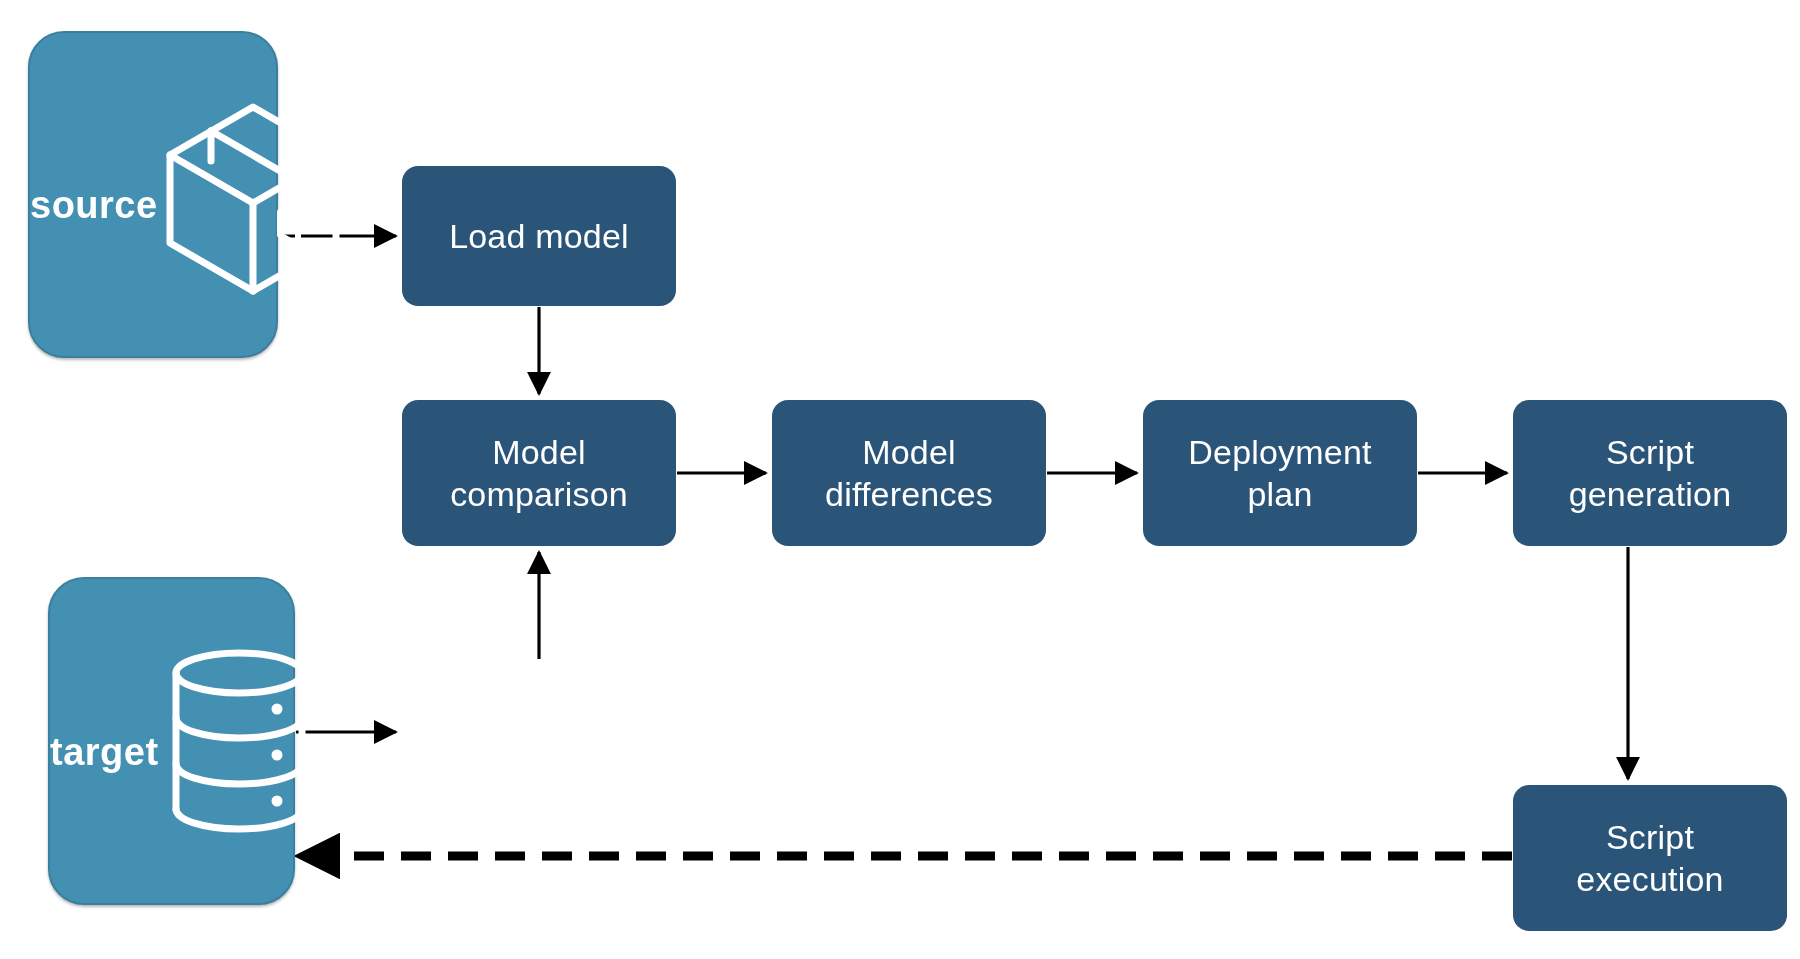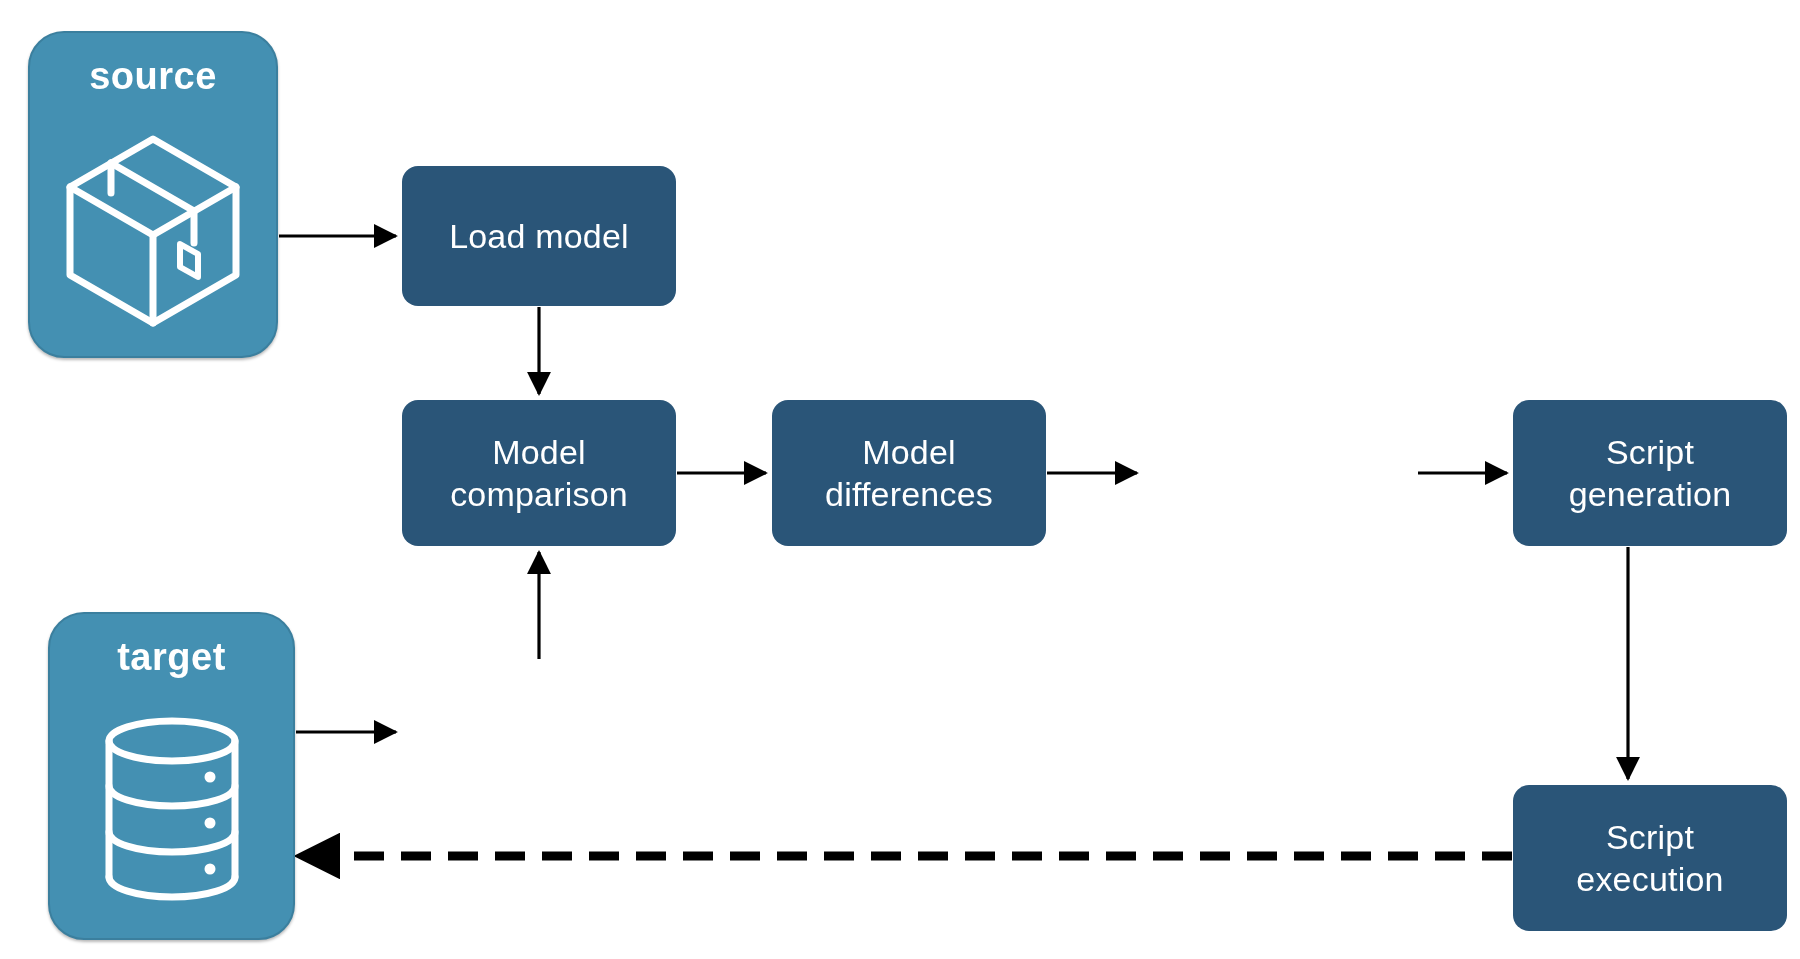--- a/index.html
+++ b/index.html
@@ -32,21 +32,21 @@
     border-radius: 16px;
     font-size: 34px;
     line-height: 1.25;
     letter-spacing: 0.2px;
     font-weight: 400;
   }
   .endpoint {
     background: #4490b2;
     border-radius: 36px;
     border: 2px solid #3b7f9e;
-    flex-direction: column;
+    flex-direction: row;
     justify-content: flex-start;
     box-shadow: 0 2px 3px rgba(0,0,0,0.28);
   }
   .endpoint .cap {
     font-size: 38px;
     font-weight: bold;
     letter-spacing: 0.5px;
     margin-top: 22px;
   }
   .endpoint .glyph {
@@ -109,21 +109,21 @@
         <path d="M12 60 L95 108 L178 60"></path>
         <path d="M95 108 L95 196"></path>
         <path d="M53 36 L136 84"></path>
         <path d="M136 84 L136 116"></path>
         <path d="M53 36 L53 66"></path>
         <path d="M122 117 L140 127 L140 150 L122 140 Z" stroke-width="6"></path>
       </svg>
     </div>
   </div>
 
-  <div class="node endpoint" style="left:48px; top:612px; width:247px; height:328px;">
+  <div class="node endpoint" style="left:48px; top:577px; width:247px; height:328px;">
     <div class="cap">target</div>
     <div class="glyph">
       <svg width="160" height="190" viewBox="0 0 160 190" fill="none" stroke="#ffffff" stroke-width="7" stroke-linejoin="round" stroke-linecap="round">
         <ellipse cx="80" cy="27" rx="63" ry="20"></ellipse>
         <path d="M17 27 L17 163"></path>
         <path d="M143 27 L143 163"></path>
         <path d="M17 163 A63 20 0 0 0 143 163"></path>
         <path d="M17 72 A63 20 0 0 0 143 72"></path>
         <path d="M17 118 A63 20 0 0 0 143 118"></path>
         <circle cx="118" cy="63" r="5.5" fill="#ffffff" stroke="none"></circle>
@@ -140,20 +140,24 @@
   <div class="node proc" style="left:402px; top:400px; width:274px; height:146px;">
     <span class="proc-label">Model
 comparison</span>
   </div>
 
   <div class="node proc" style="left:772px; top:400px; width:274px; height:146px;">
     <span class="proc-label">Model
 differences</span>
   </div>
 
+  <div class="node proc" style="left:1143px; top:400px; width:274px; height:146px;">
+    <span class="proc-label">Deployment
+plan</span>
+  </div>
 
   <div class="node proc" style="left:1513px; top:400px; width:274px; height:146px;">
     <span class="proc-label">Script
 generation</span>
   </div>
 
   <div class="node proc" style="left:1513px; top:785px; width:274px; height:146px;">
     <span class="proc-label">Script
 execution</span>
   </div>

